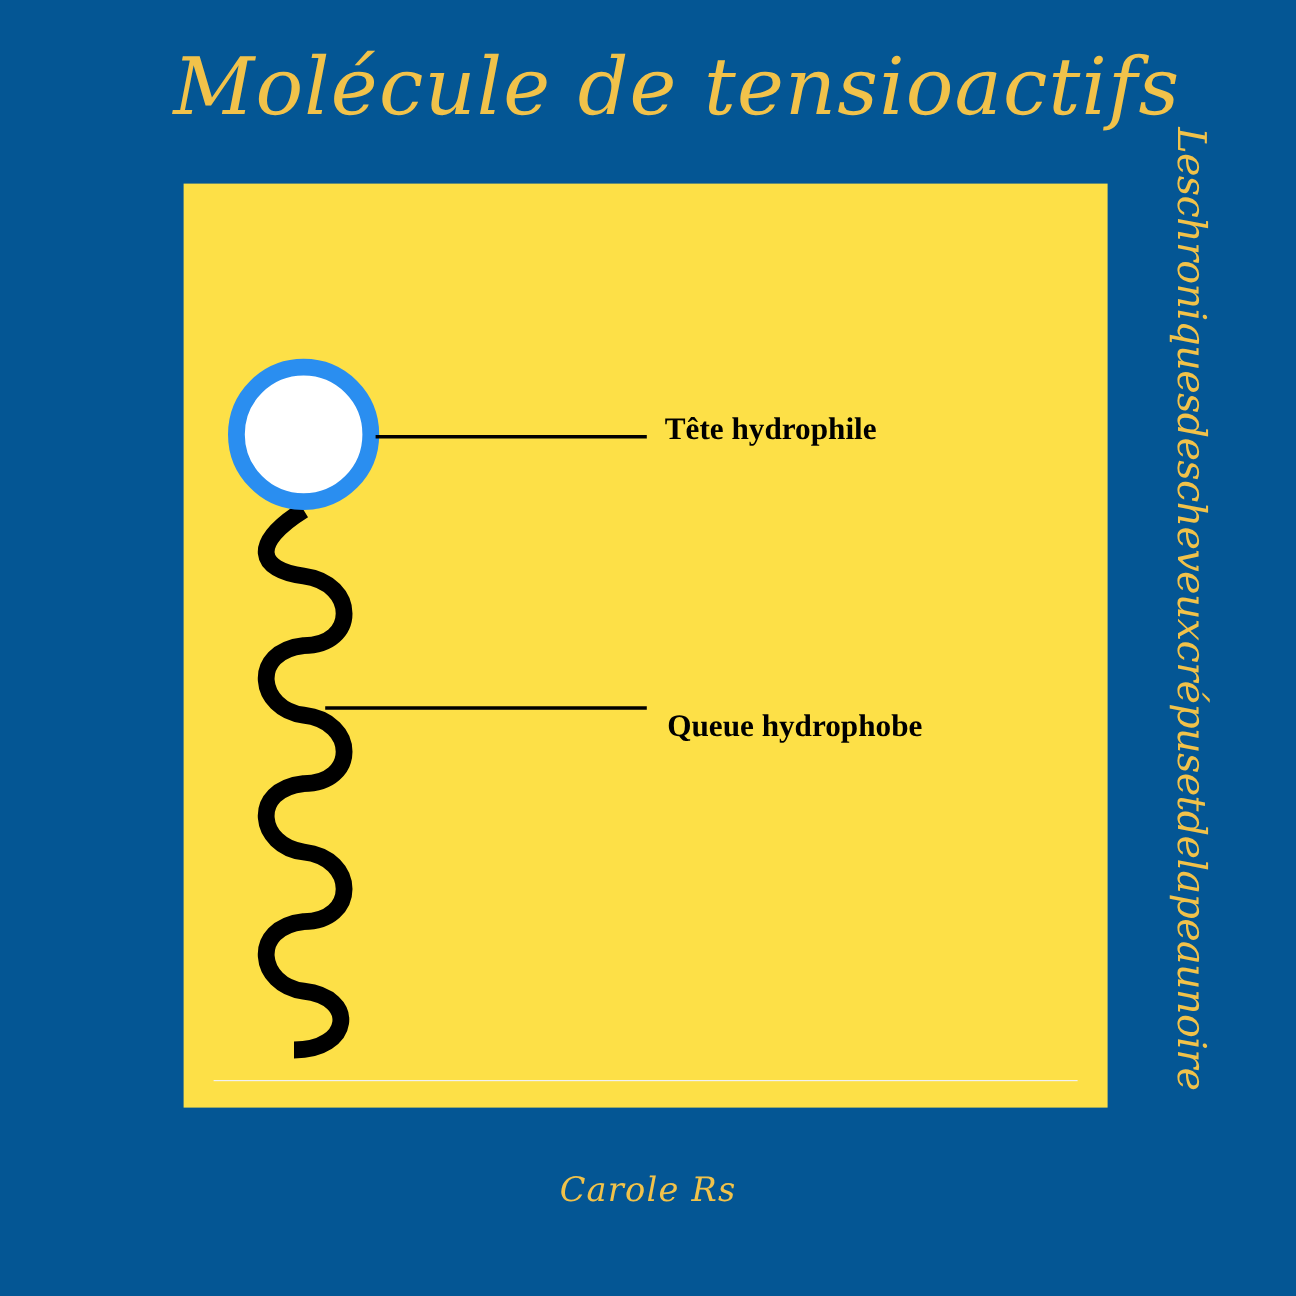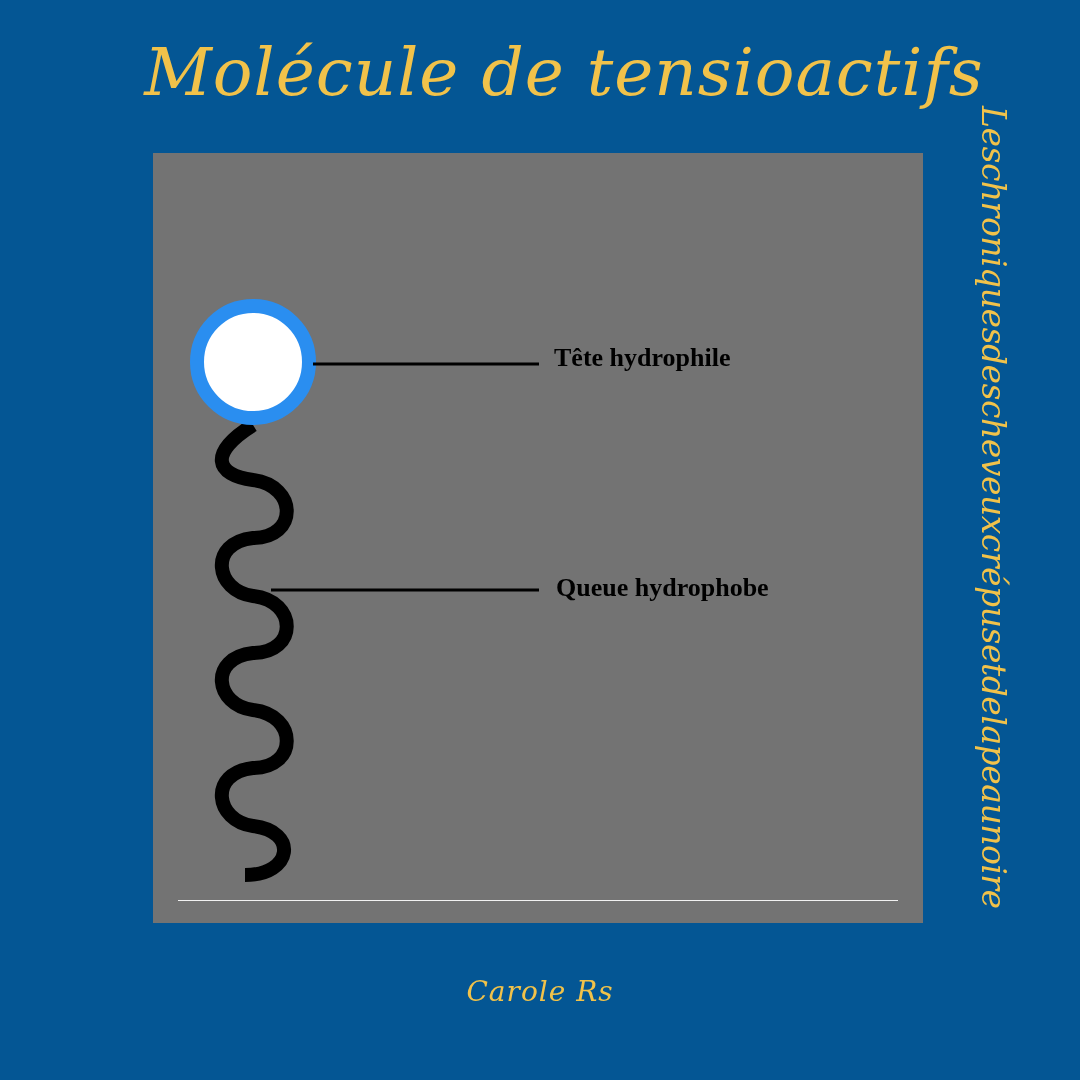--- a/index.html
+++ b/index.html
@@ -28,35 +28,35 @@
       font-family: "DejaVu Serif", serif;
       font-style: italic;
       font-size: 33px; line-height: 50px;
       color: #f1c24a;
       white-space: nowrap;
       letter-spacing: -0.5px;
     }
     .panel {
       position: absolute; left: 153px; top: 153px;
       width: 770px; height: 770px;
-      background: #737373;
+      background: #fde047;
     }
     .panel svg { position: absolute; left: 0; top: 0; }
     .baseline-line {
       position: absolute; left: 25px; top: 747px;
       width: 720px; height: 1px; background: #f1f1f1;
     }
     .label {
       position: absolute;
       font-family: "Liberation Serif", serif;
       font-weight: bold; font-size: 26px;
       color: #000; white-space: nowrap;
     }
     .label-head { left: 401px; top: 190px; }
-    .label-tail { left: 403px; top: 420px; }
+    .label-tail { left: 403px; top: 437px; }
     .signature {
       position: absolute; left: 0; top: 975px; width: 1080px;
       text-align: center;
       font-family: "DejaVu Serif", serif; font-style: italic;
       font-size: 28px; color: #f1c24a; letter-spacing: 1px;
     }
   </style>
 </head>
 <body>
 

